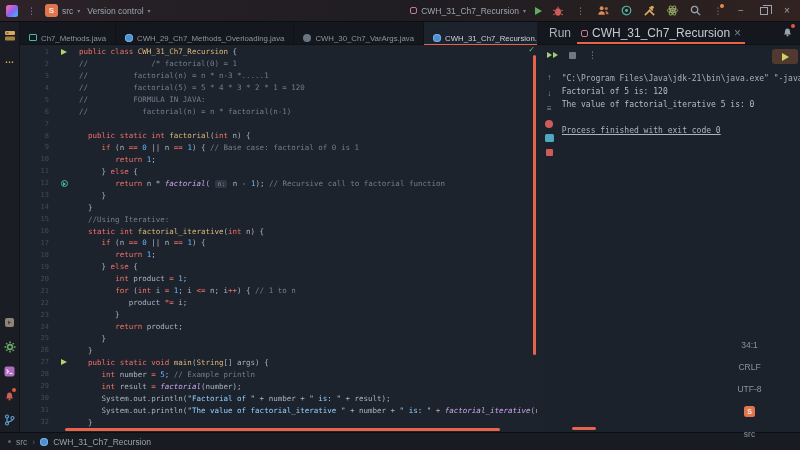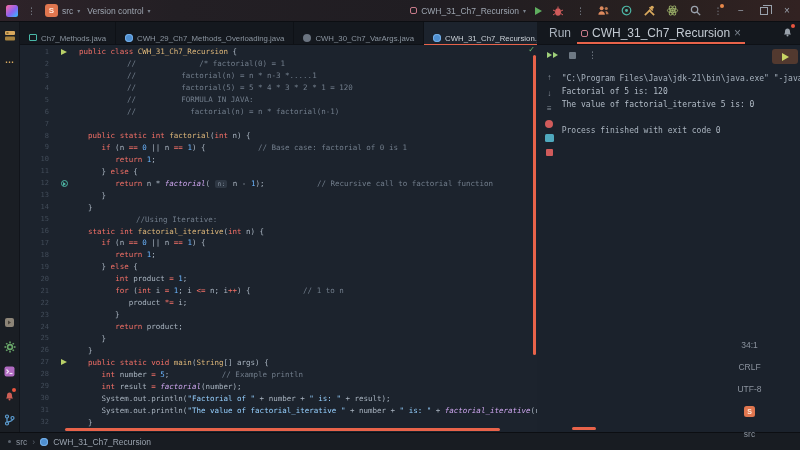--- a/index.html
+++ b/index.html
@@ -53,21 +53,21 @@
   .editor { position:relative; height:calc(100% - 23px); background:#1c232d; overflow:hidden; }
   .code-lines { position:absolute; left:0; top:1px; right:5px; }
   .crow { display:flex; height:11.94px; align-items:center; }
   .lnum { width:34px; text-align:right; padding-right:5px; color:#414b58;
     font:7px "DejaVu Sans Mono", monospace; flex:none; }
   .gslot { width:25px; flex:none; display:flex; align-items:center; padding-left:7px; }
   .ctext { font:7.5px "DejaVu Sans Mono", monospace; white-space:pre; color:#a9b4c0; }
   .tk-kw,.tk-op { color:#f47067; }
   .tk-num { color:#6cb6ff; }
   .tk-str { color:#96d0ff; }
-  .tk-cmt { color:#727e8c;margin-left:48px; }
+  .tk-cmt { color:#727e8c; }
   .tk-cmti { color:#727e8c; font-style:italic; }
   .tk-fn { color:#dfb87a; }
   .tk-call { color:#cfa7f0; font-style:italic; }
   .tk-hint { background:#2e3743; color:#7e8b99; border-radius:2px; padding:0 2px; margin:0 1px;
     font-size:6.5px; }
   .gi-play { width:0; height:0; border-left:6px solid #b9d068; border-top:3.5px solid transparent;
     border-bottom:3.5px solid transparent; }
   .gi-rec { width:7px; height:7px; border:1.3px solid #4db6a5; border-radius:50%; position:relative; }
   .gi-rec:after { content:""; position:absolute; left:1px; top:1px; width:0; height:0;
     border-left:3px solid #4db6a5; border-top:2px solid transparent; border-bottom:2px solid transparent; }
@@ -96,21 +96,21 @@
   .play-box i { width:0; height:0; border-left:7px solid #c9d464; border-top:4px solid transparent;
     border-bottom:4px solid transparent; }
   .run-body { display:flex; height:calc(100% - 43px); position:relative; }
   .run-gutter { width:27px; display:flex; flex-direction:column; align-items:center; gap:6.5px;
     padding-top:8px; color:#8a939e; font-size:8px; }
   .rg-redc { width:8px; height:8px; border-radius:50%; background:#d05b5b; }
   .rg-print { width:9px; height:8px; background:#4fa8bd; border-radius:1.5px; }
   .rg-redsq { width:7px; height:7px; background:#d05b5b; border-radius:1px; }
   .console { font:8px "DejaVu Sans Mono", monospace; line-height:13px; white-space:pre;
     color:#b4bec9; padding-top:7px; overflow:hidden; }
-  .cl-sys { color:#aab4bf; }
+  .cl-sys { color:#aab4bf;text-decoration:underline; }
   .cl-path { color:#a8b3bf; }
   .run-hscroll { position:absolute; bottom:2px; left:35px; width:24px; height:3px; background:#e8634a; border-radius:2px; }
 
   
   .statusbar { position:absolute; left:0; right:0; bottom:0; height:18px; background:#181c22;
     border-top:1px solid #0c0e12; display:flex; align-items:center; font-size:8.5px; color:#8b939e;
     padding:0 8px; }
   .sb-left { display:flex; align-items:center; gap:5px; }
   .sb-right { margin-left:auto; display:flex; align-items:center; gap:12px;flex-direction:column; }
   .sb-sbadge { width:11px; height:11px; border-radius:2.5px; background:#e0764f; color:#ffe7d9;

